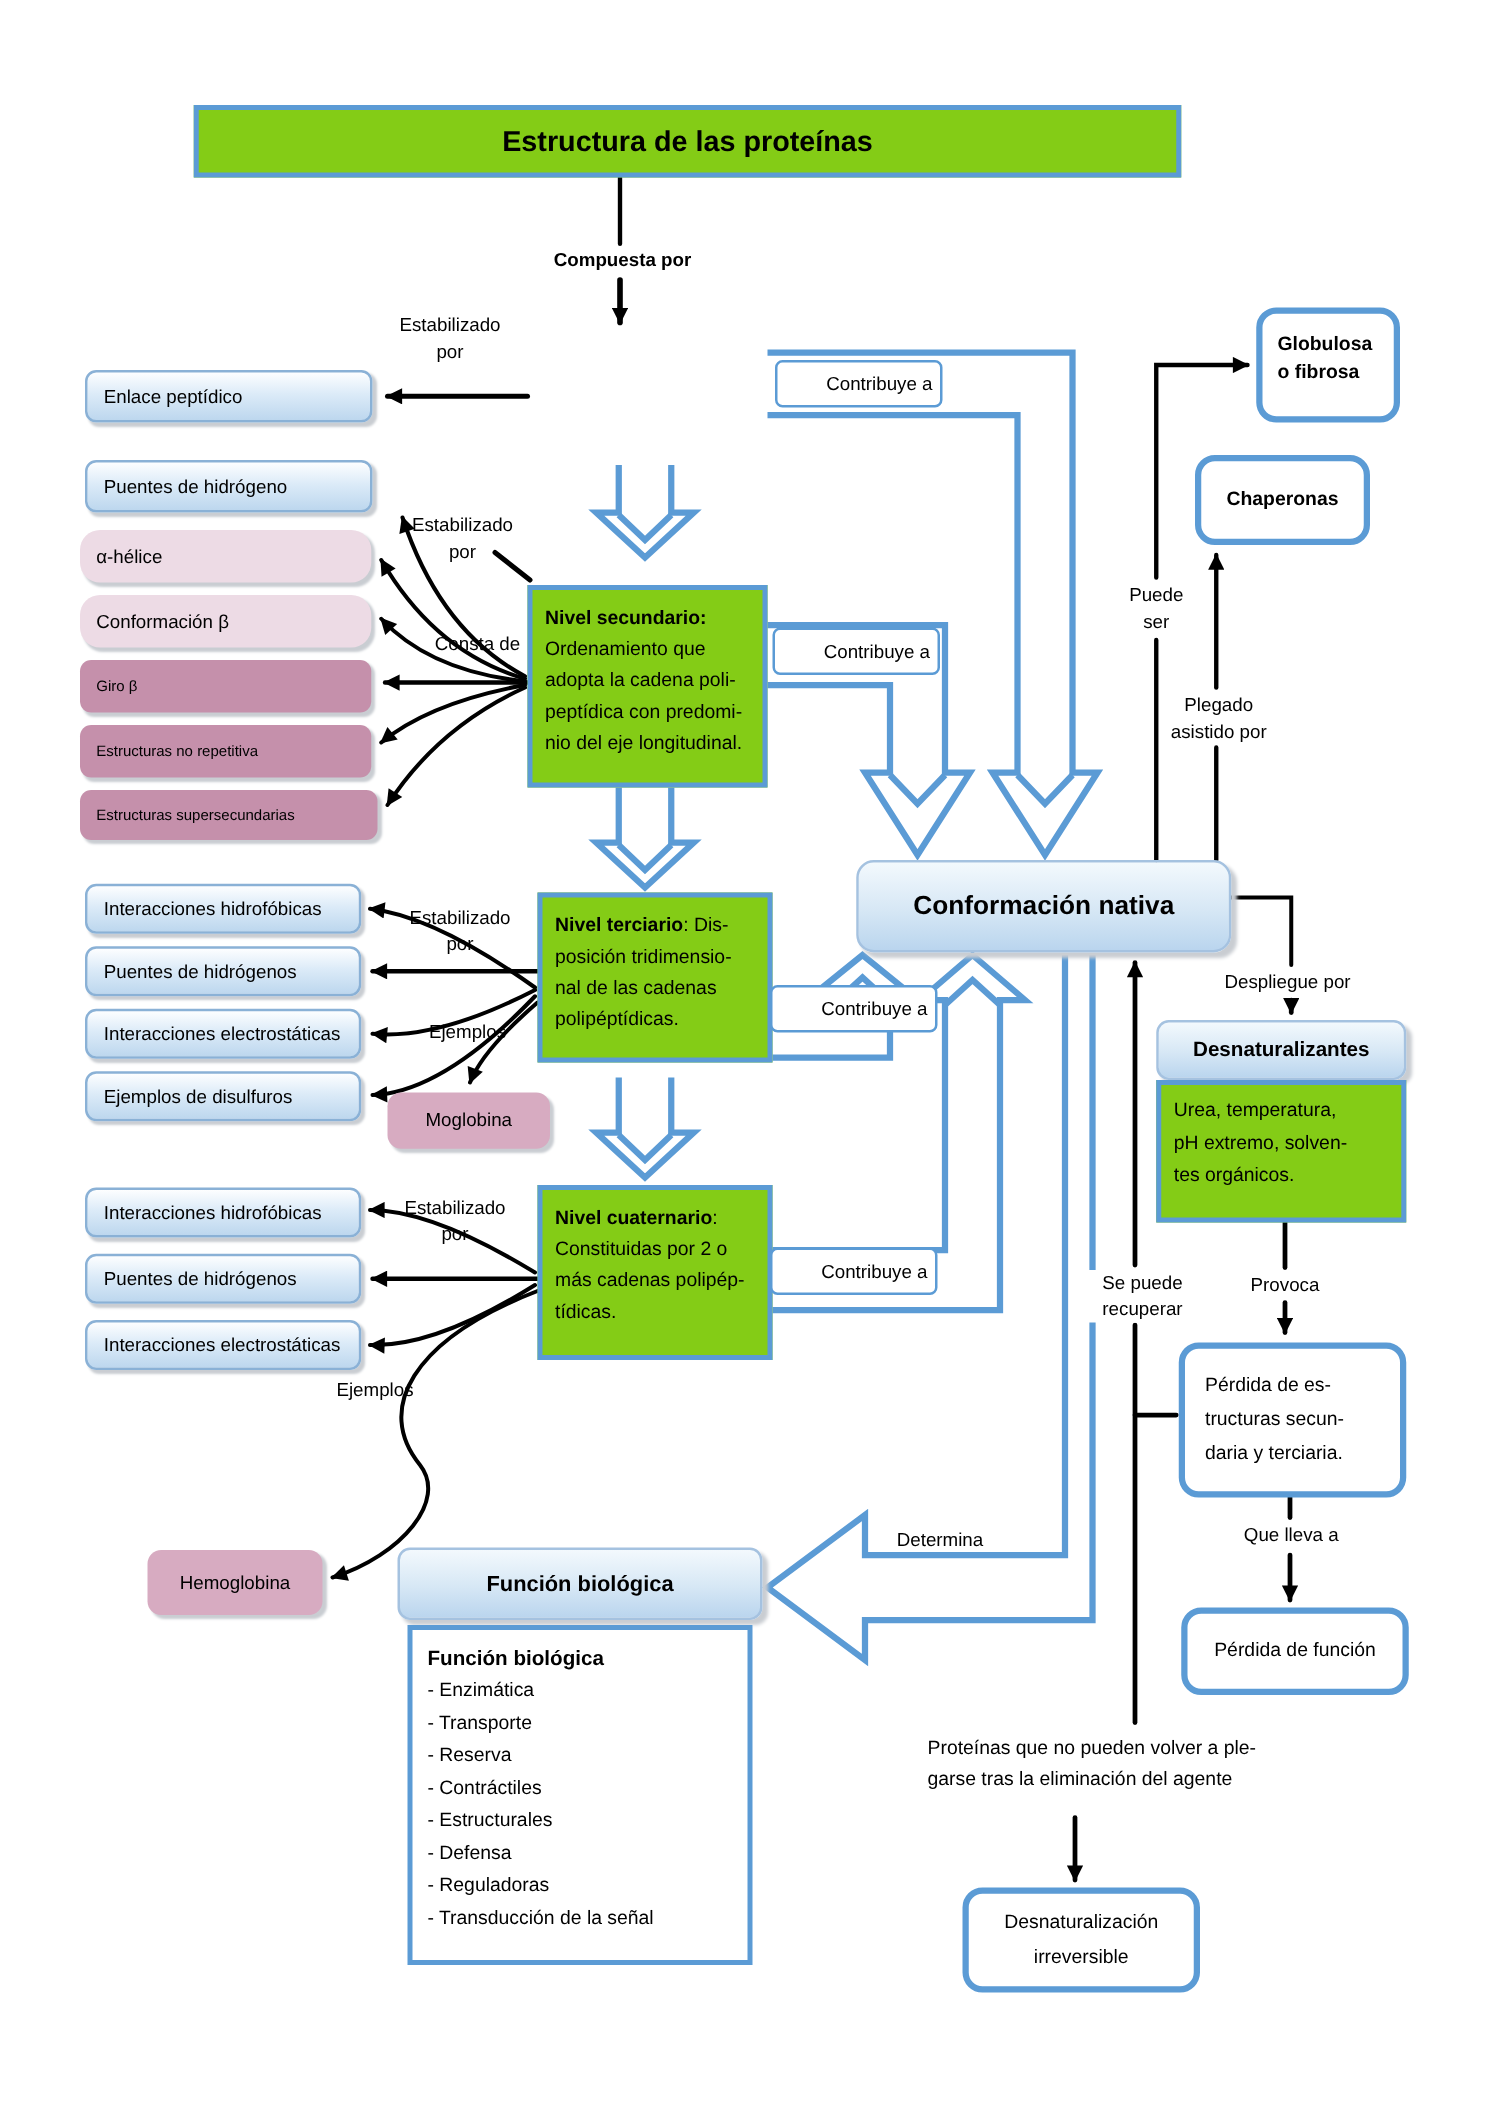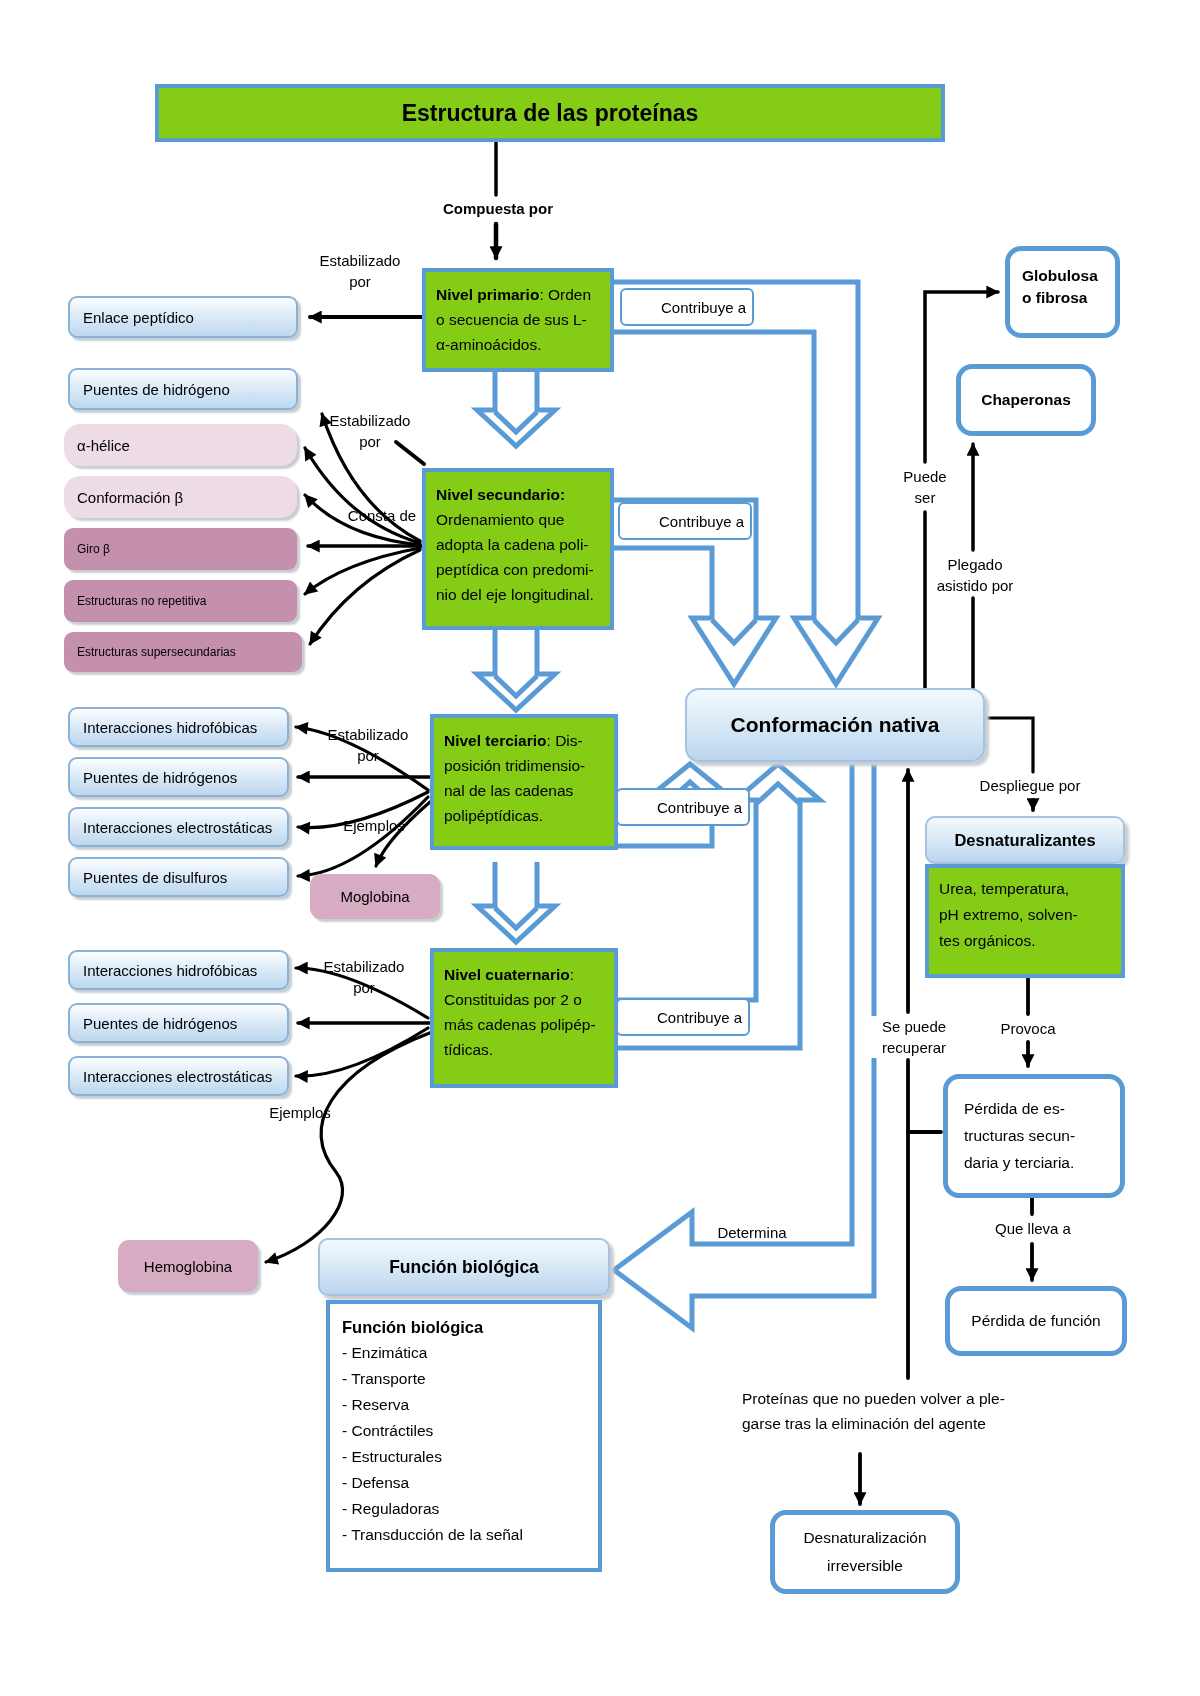--- a/index.html
+++ b/index.html
@@ -113,25 +113,20 @@
       <path stroke-width="3.8" d="M908,1060 L908,1378"></path>
       <path stroke-width="3.8" d="M908,1132 L941,1132"></path>
       <path stroke-width="3.8" marker-end="url(#ah)" d="M860,1454 L860,1504"></path>
     </g>
   </svg>
 
   <div class="abs frame ctr" style="left:155px;top:84px;width:790px;height:58px;font-size:23px;font-weight:bold;">Estructura de las proteínas</div>
 
   <div class="lbl" style="left:420px;top:198px;width:156px;font-weight:bold;">Compuesta por</div>
 
-  <div class="abs frame level" style="left:422px;top:268px;width:192px;height:104px;">
-    <b>Nivel primario</b><span class="preline">: Orden
-o secuencia de sus L-
-α-aminoácidos.</span>
-  </div>
   <div class="abs frame level" style="left:422px;top:468px;width:192px;height:162px;">
     <b>Nivel secundario:</b><span class="preline">
 Ordenamiento que
 adopta la cadena poli-
 peptídica con predomi-
 nio del eje longitudinal.</span>
   </div>
   <div class="abs frame level" style="left:430px;top:714px;width:188px;height:136px;">
     <b>Nivel terciario</b><span class="preline">: Dis-
 posición tridimensio-
@@ -148,21 +143,21 @@
   <div class="abs gblue" style="left:68px;top:368px;width:230px;height:42px;">Puentes de hidrógeno</div>
   <div class="abs pinklight" style="left:64px;top:424px;width:233px;height:42px;">α-hélice</div>
   <div class="abs pinklight" style="left:64px;top:476px;width:233px;height:42px;">Conformación β</div>
   <div class="abs pinkdark" style="left:64px;top:528px;width:233px;height:42px;">Giro β</div>
   <div class="abs pinkdark" style="left:64px;top:580px;width:233px;height:42px;">Estructuras no repetitiva</div>
   <div class="abs pinkdark" style="left:64px;top:632px;width:238px;height:40px;">Estructuras supersecundarias</div>
 
   <div class="abs gblue" style="left:68px;top:707px;width:221px;height:40px;">Interacciones hidrofóbicas</div>
   <div class="abs gblue" style="left:68px;top:757px;width:221px;height:40px;">Puentes de hidrógenos</div>
   <div class="abs gblue" style="left:68px;top:807px;width:221px;height:40px;">Interacciones electrostáticas</div>
-  <div class="abs gblue" style="left:68px;top:857px;width:221px;height:40px;">Puentes de disulfuros</div>
+  <div class="abs gblue" style="left:68px;top:857px;width:221px;height:40px;">Ejemplos de disulfuros</div>
   <div class="abs pinkex" style="left:310px;top:874px;width:130px;height:45px;">Moglobina</div>
 
   <div class="abs gblue" style="left:68px;top:950px;width:221px;height:40px;">Interacciones hidrofóbicas</div>
   <div class="abs gblue" style="left:68px;top:1003px;width:221px;height:40px;">Puentes de hidrógenos</div>
   <div class="abs gblue" style="left:68px;top:1056px;width:221px;height:40px;">Interacciones electrostáticas</div>
   <div class="abs pinkex" style="left:118px;top:1240px;width:140px;height:52px;">Hemoglobina</div>
 
   <div class="abs ghead" style="left:685px;top:688px;width:300px;height:74px;font-size:21px;border-radius:14px;">Conformación nativa</div>
 
   <div class="abs rnode preline" style="left:1005px;top:246px;width:115px;height:92px;font-weight:bold;padding:14px 0 0 12px;">Globulosa

